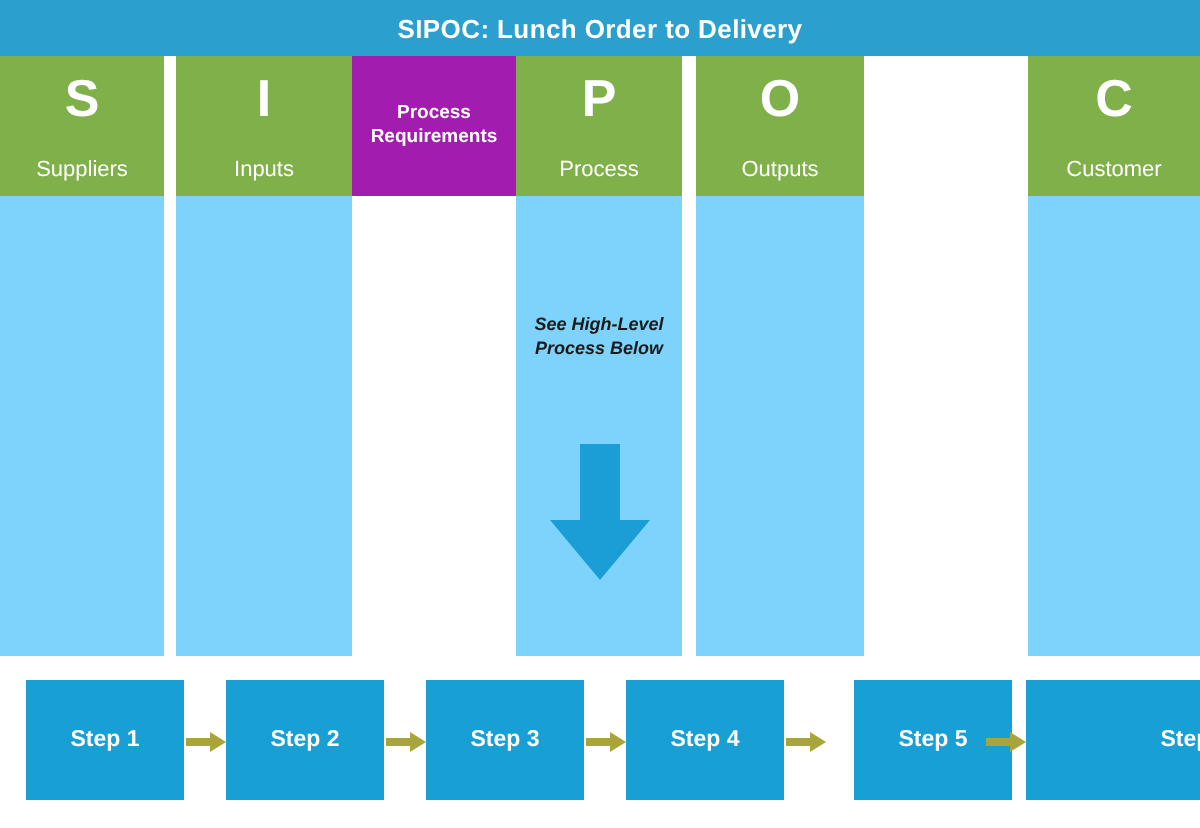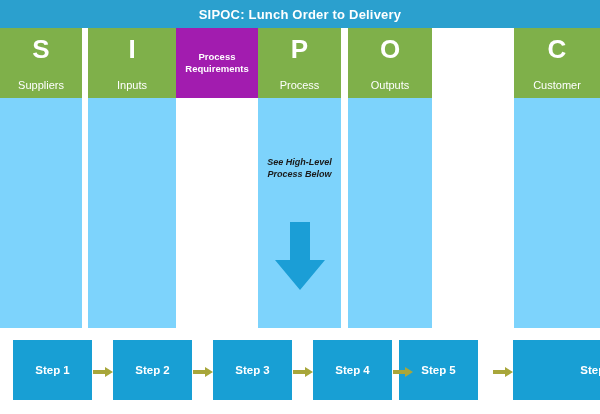--- a/index.html
+++ b/index.html
@@ -223,21 +223,21 @@
       </div>
       <div class="step-box" style="left: 113px;">
         <span class="step-label">Step 2</span>
       </div>
       <div class="step-box" style="left: 213px;">
         <span class="step-label">Step 3</span>
       </div>
       <div class="step-box" style="left: 313px;">
         <span class="step-label">Step 4</span>
       </div>
-      <div class="step-box" style="left: 399px;">
+      <div class="step-box" style="left: 427px;">
         <span class="step-label">Step 5</span>
       </div>
       <div class="step-box" style="left: 513px; padding-left: 45px;">
         <span class="step-label">Step 6</span>
       </div>
       <div class="step-connector" style="left: 93px;"><svg viewBox="0 0 21 12" width="21" height="12" preserveAspectRatio="none">
           <polygon points="0,4 12,4 12,1 20,6 12,11 12,8 0,8" fill="#a8a63a"></polygon>
         </svg></div>
       <div class="step-connector" style="left: 193px;"><svg viewBox="0 0 21 12" width="21" height="12" preserveAspectRatio="none">
           <polygon points="0,4 12,4 12,1 20,6 12,11 12,8 0,8" fill="#a8a63a"></polygon>

